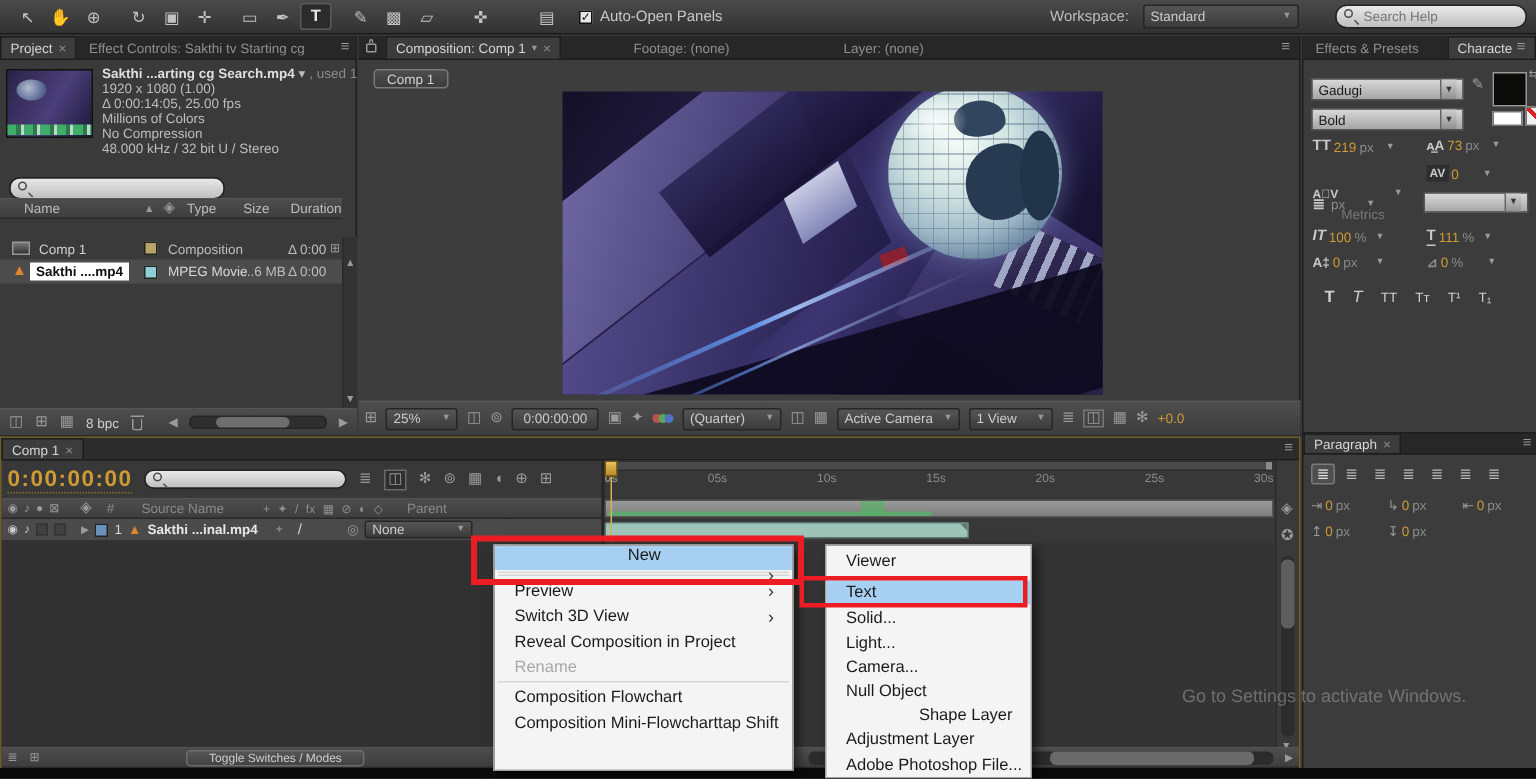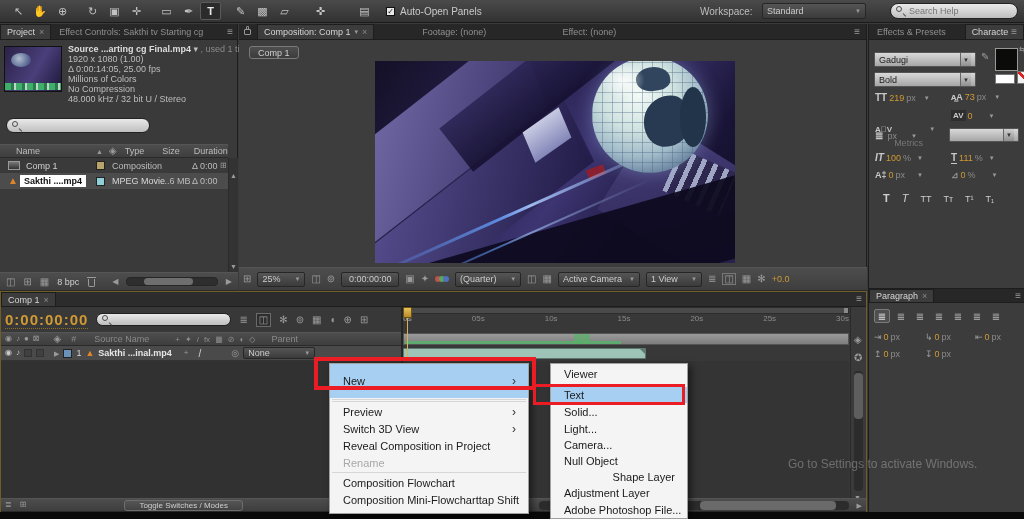--- a/index.html
+++ b/index.html
@@ -108,40 +108,40 @@
       <span class="tab-idle" style="overflow:hidden;text-overflow:ellipsis;max-width:160px;">Effect Controls: Sakthi tv Starting cg</span>
       <span class="ico" style="margin-left:auto;margin-right:4px;">≡</span>
     </div>
 
     <div class="p" style="left:4px;top:22px;width:58px;height:46px;background:linear-gradient(120deg,#2a2248,#4a3f7a 55%,#1c1738);border:1px solid #111;">
       <div class="p" style="left:0;right:0;bottom:1px;height:7px;background:repeating-linear-gradient(90deg,#3fae6a 0 6px,#2a7a4a 6px 9px,#bcd8c8 9px 11px);"></div>
       <div class="p" style="left:6px;top:6px;width:20px;height:14px;background:radial-gradient(circle at 40% 40%,#cfe0ea,#5a6f9a 70%,transparent);border-radius:50%;opacity:.8;"></div>
     </div>
     <div class="p" style="left:68px;top:20px;width:168px;">
       <div class="tx" style="font-size:9px;">
-        <b style="color:#dedede;">Source ...arting cg Final.mp4</b>
+        <b style="color:#dedede;">Sakthi ...arting cg Search.mp4</b>
         <span>▾</span>
         <span class="dim">, used 1 time</span>
       </div>
       <div class="tx">1920 x 1080 (1.00)</div>
       <div class="tx">Δ 0:00:14:05, 25.00 fps</div>
       <div class="tx">Millions of Colors</div>
       <div class="tx">No Compression</div>
       <div class="tx">48.000 kHz / 32 bit U / Stereo</div>
     </div>
 
     <div class="searchbox" style="position:absolute;left:6px;top:94px;width:144px;height:15px;">
       <span class="mag">
           <i></i>
           <b></b>
         </span>
       <input style="">
     </div>
 
-    <div class="p hdrline" style="left:0;top:120px;width:228px;height:14px;display:flex;align-items:center;">
+    <div class="p hdrline" style="left:0;top:108px;width:228px;height:14px;display:flex;align-items:center;">
       <span class="tx" style="margin-left:16px;">Name</span>
       <span class="ico" style="margin-left:56px;font-size:7px;">▲</span>
       <span class="ico" style="margin-left:6px;">◈</span>
       <span class="tx" style="margin-left:8px;">Type</span>
       <span class="tx" style="margin-left:18px;">Size</span>
       <span class="tx" style="margin-left:14px;">Duration</span>
     </div>
 
     <div class="p" style="left:0;top:134px;width:228px;height:15px;display:flex;align-items:center;">
       <span class="p" style="left:8px;width:12px;height:9px;background:linear-gradient(#777,#333);border:1px solid #999;"></span>
@@ -186,21 +186,21 @@
     <div class="tabbar" style="height:16px;">
       <span class="p" style="left:5px;top:5px;width:7px;height:6px;border:1px solid #999;border-radius:1px;">
           <span class="p" style="left:1px;top:-4px;width:3px;height:3px;border:1px solid #999;border-bottom:none;border-radius:3px 3px 0 0;"></span>
         </span>
       <div class="tab-active" style="margin-left:18px;">
         <span>Composition: Comp 1</span>
         <span style="margin-left:4px;font-size:7px;color:#999;">▾</span>
         <span style="margin-left:4px;color:#888;">×</span>
       </div>
       <span class="tab-idle" style="margin-left:40px;">Footage: (none)</span>
-      <span class="tab-idle" style="margin-left:60px;">Effect: (none)</span>
+      <span class="tab-idle" style="margin-left:60px;">Layer: (none)</span>
       <span class="ico" style="margin-left:auto;margin-right:6px;">≡</span>
     </div>
     <div class="p" style="left:10px;top:22px;height:13px;border:1px solid #7a7a7a;border-radius:3px;background:linear-gradient(#4e4e4e,#3c3c3c);display:flex;align-items:center;padding:0 8px;">
       <span class="tx" style="color:#d0d0d0;">Comp 1</span>
     </div>
 
     <div class="scene" style="left:136px;top:37px;width:360px;height:202px;">
       <div class="sh" style="left:-40px;top:30px;width:220px;height:85px;transform:rotate(-38deg) skewX(-18deg);background:linear-gradient(135deg,#7a72b0,#3a3268);opacity:.95;"></div>
       <div class="sh" style="left:-20px;top:110px;width:250px;height:70px;transform:rotate(-38deg) skewX(-12deg);background:linear-gradient(135deg,#544c8c,#221c48);"></div>
       <div class="sh" style="left:60px;top:0px;width:200px;height:55px;transform:rotate(-38deg);background:linear-gradient(#2c2656,#151030);opacity:.9;"></div>
@@ -512,21 +512,21 @@
     </div>
   </div>
 
   <div class="p" style="left:788px;top:453px;z-index:5;color:rgba(205,205,205,.5);">
     <div style="font-size:12px;margin-top:4px;color:rgba(190,190,190,.42);">Go to Settings to activate Windows.</div>
   </div>
 
   <div class="p" style="left:0;top:512px;width:1024px;height:7px;background:#0a0a0a;z-index:2;"></div>
 
   <div class="menu" id="ctxMenu" style="left:329px;top:363px;width:200px;height:151px;">
-    <div class="mi hl" style="height:34px;">
+    <div class="mi hl" style="height:16px;flex-direction:column;">
       <span>New</span>
       <span class="sub">›</span>
     </div>
     <div class="msep"></div>
     <div class="msep"></div>
     <div class="mi">
       <span>Preview</span>
       <span class="sub">›</span>
     </div>
     <div class="mi">

